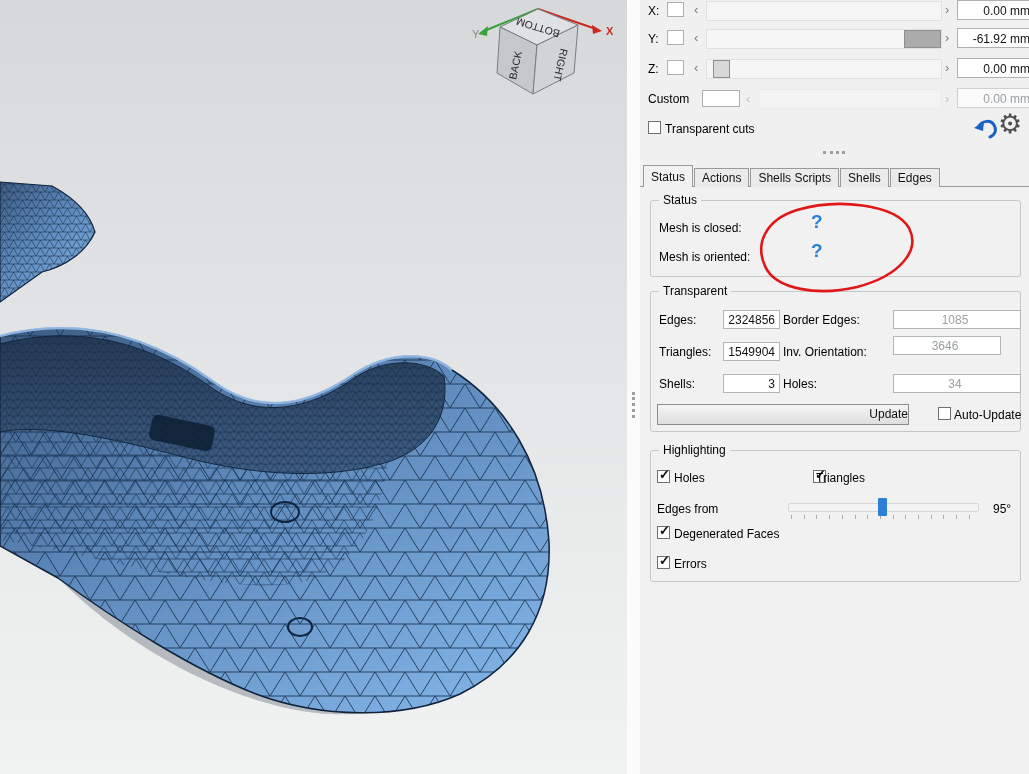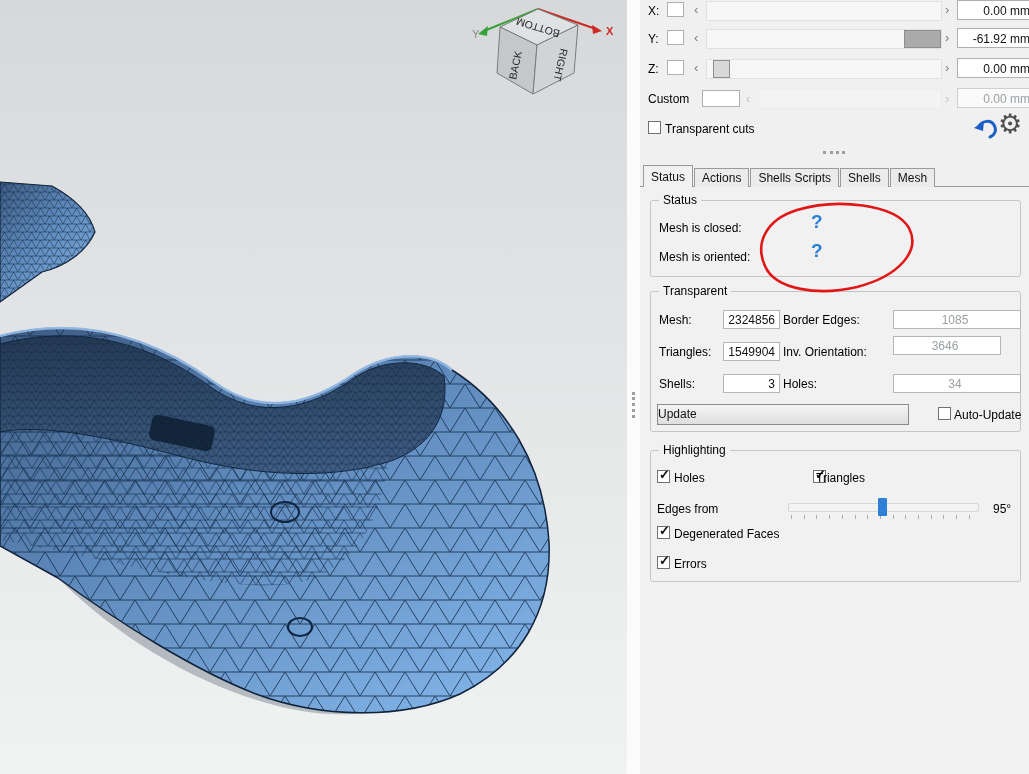--- a/index.html
+++ b/index.html
@@ -49,21 +49,21 @@
   
   .group { position:absolute; border:1px solid #c3c7ca; border-radius:3px; }
   .gtitle { position:absolute; top:-8px; left:8px; background:#f1f1f1; padding:0 4px; font-size:12px; color:#000; white-space:nowrap; }
 
   .statbox { position:absolute; height:19px; background:#fff; border:1px solid #b1b6ba; text-align:right;
              padding:2px 4px 0 0; font-size:12px; }
   .statbox.g { color:#9aa0a4;text-align:center; }
 
   .qmark { position:absolute; font-size:19px; font-weight:600; color:#2a7fd4; }
 
-  .updbtn { position:absolute; left:6px; top:112px; width:252px; height:21px; text-align:left; line-height:19px;
+  .updbtn { position:absolute; left:6px; top:112px; width:252px; height:21px; text-align:right; line-height:19px;
             background:linear-gradient(#f5f5f5,#dedede); border:1px solid #8c8c8c; font-size:12px; cursor:pointer; }
 
   .hl-track { position:absolute; height:9px; background:#f3f3f3; border:1px solid #d7d7d7; border-radius:2px; }
   .hl-ticks { position:absolute; height:4px;
               background:repeating-linear-gradient(90deg,#ababab 0 1px,transparent 1px 12.7px); }
   .hl-thumb { position:absolute; width:9px; height:18px; background:#2f7fd6; border-radius:1px; cursor:pointer; }
 
   .annot { position:absolute; left:85px; top:194px; pointer-events:none; z-index:3; }
 </style>
 </head>
@@ -184,40 +184,40 @@
     </div>
     <span class="gear-btn">⚙</span>
 
     <div class="hsplit"></div>
 
     <div class="tabs">
       <span class="tab active">Status</span>
       <span class="tab">Actions</span>
       <span class="tab">Shells Scripts</span>
       <span class="tab">Shells</span>
-      <span class="tab">Mesh</span>
+      <span class="tab">Edges</span>
     </div>
     <div class="tabpage"></div>
 
     <div class="group" style="left:10px;top:200px;width:371px;height:77px">
       <span class="gtitle">Status</span>
       <span class="lbl" style="left:8px;top:20px">Mesh is closed:</span>
       <span class="qmark" style="left:160px;top:10px">?</span>
       <span class="lbl" style="left:8px;top:49px">Mesh is oriented:</span>
       <span class="qmark" style="left:160px;top:39px">?</span>
     </div>
 
     <svg class="annot" width="205" height="112" viewBox="0 0 205 112">
       <path d="M 72 16 C 112 4 170 10 184 34 C 196 57 174 82 132 93 C 94 102 50 96 40 72 C 30 50 40 26 72 16 Z" fill="none" stroke="#e11717" stroke-width="2.6" stroke-linecap="round"></path>
     </svg>
 
     <div class="group" style="left:10px;top:291px;width:371px;height:141px">
       <span class="gtitle">Transparent</span>
 
-      <span class="lbl" style="left:8px;top:21px">Mesh:</span>
+      <span class="lbl" style="left:8px;top:21px">Edges:</span>
       <div class="statbox" style="left:72px;top:18px;width:57px">2324856</div>
       <span class="lbl" style="left:132px;top:21px">Border Edges:</span>
       <div class="statbox g" style="left:242px;top:18px;width:128px">1085</div>
 
       <span class="lbl" style="left:8px;top:53px">Triangles:</span>
       <div class="statbox" style="left:72px;top:50px;width:57px">1549904</div>
       <span class="lbl" style="left:132px;top:53px">Inv. Orientation:</span>
       <div class="statbox g" style="left:242px;top:44px;width:108px">3646</div>
 
       <span class="lbl" style="left:8px;top:85px">Shells:</span>

